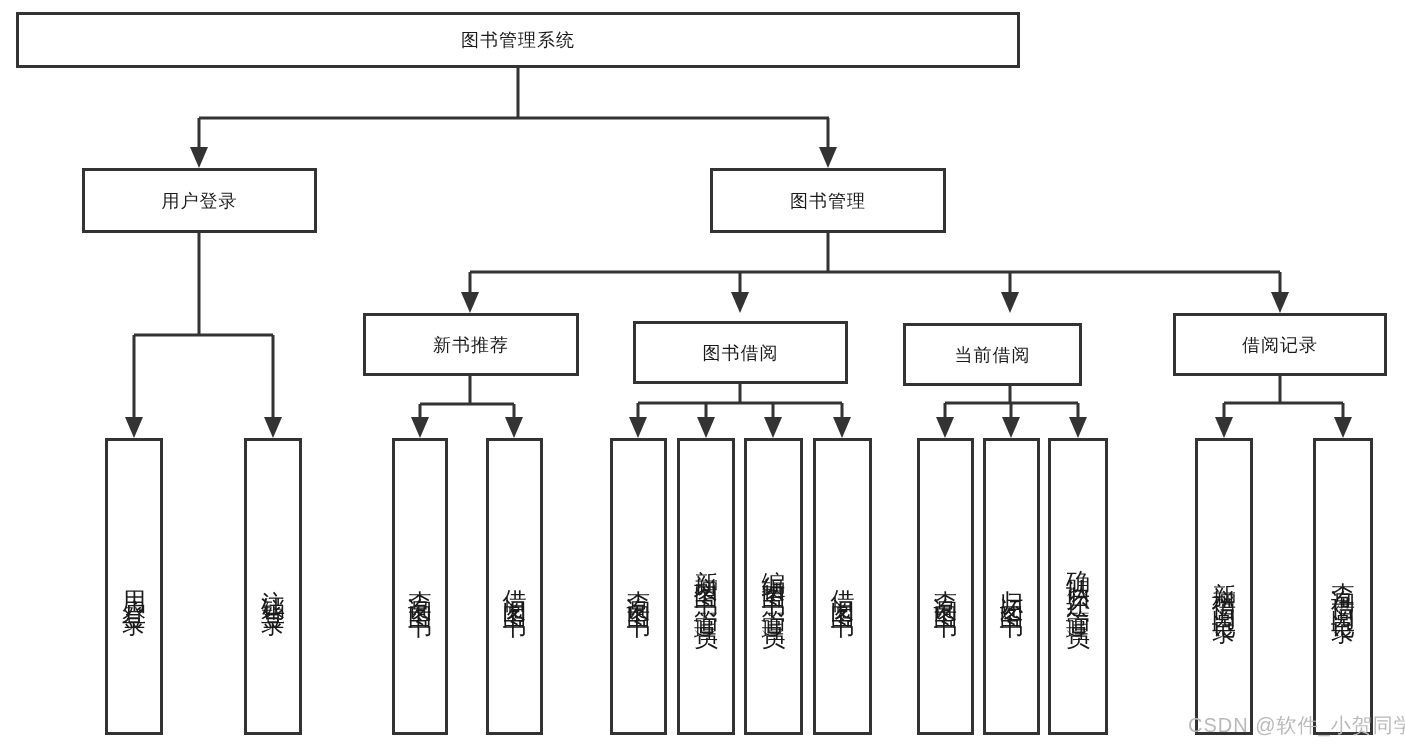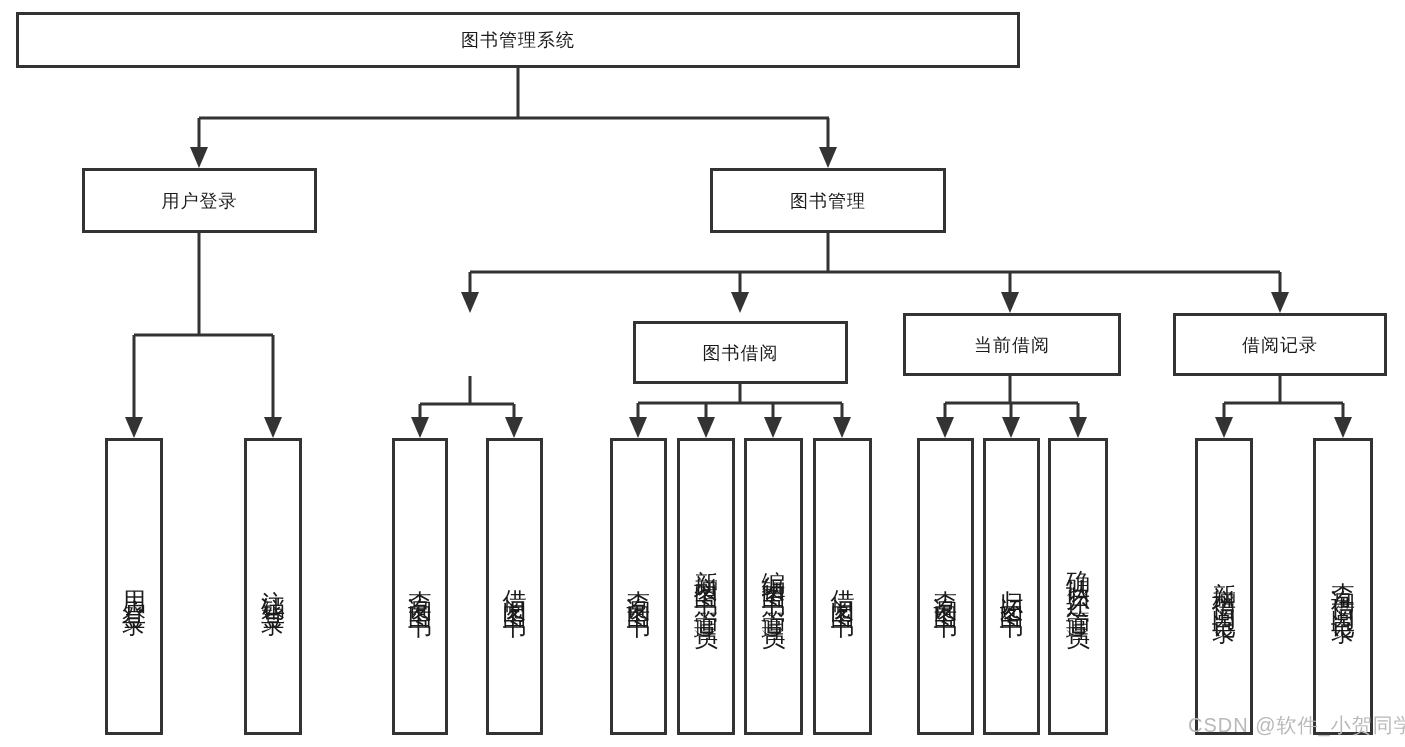--- a/index.html
+++ b/index.html
@@ -49,22 +49,23 @@
       <polygon points="1215,417 1233,417 1224,438"></polygon>
       <polygon points="1334,417 1352,417 1343,438"></polygon>
     </g>
   </svg>
 
   <div class="box h" style="left:16px;top:12px;width:1004px;height:56px">图书管理系统</div>
 
   <div class="box h" style="left:82px;top:168px;width:235px;height:65px">用户登录</div>
   <div class="box h" style="left:710px;top:168px;width:236px;height:65px">图书管理</div>
 
+  <div class="box h" style="left:363px;top:313px;width:216px;height:63px">新书推荐</div>
   <div class="box h" style="left:633px;top:321px;width:215px;height:63px">图书借阅</div>
-  <div class="box h" style="left:903px;top:313px;width:218px;height:63px">当前借阅</div>
+  <div class="box h" style="left:903px;top:323px;width:179px;height:63px">当前借阅</div>
   <div class="box h" style="left:1173px;top:313px;width:214px;height:63px">借阅记录</div>
 
   <div class="box v" style="left:105px;top:438px;width:58px;height:297px">用户登录</div>
   <div class="box v" style="left:244px;top:438px;width:58px;height:297px">注销登录</div>
 
   <div class="box v" style="left:392px;top:438px;width:56px;height:297px">查询图书</div>
   <div class="box v" style="left:486px;top:438px;width:57px;height:297px">借阅图书</div>
 
   <div class="box v" style="left:610px;top:438px;width:57px;height:297px">查询图书</div>
   <div class="box v" style="left:677px;top:438px;width:58px;height:297px">新增图书（管理员）</div>

